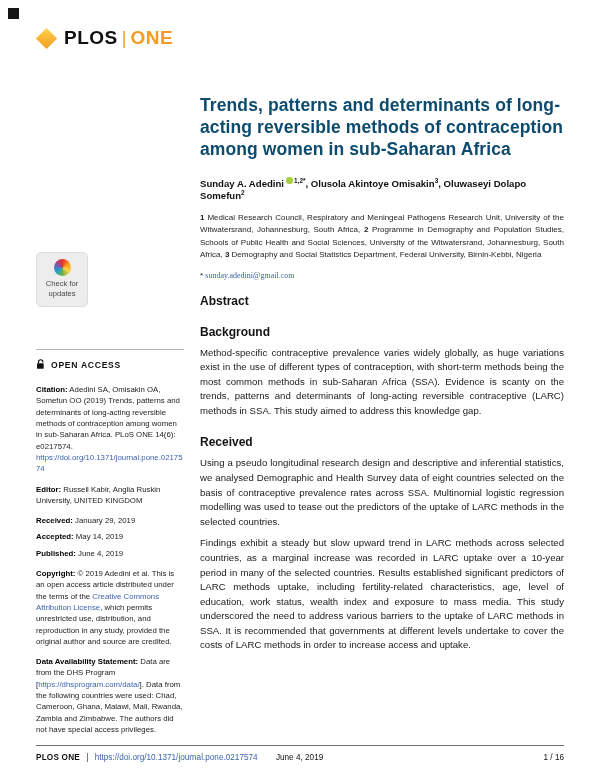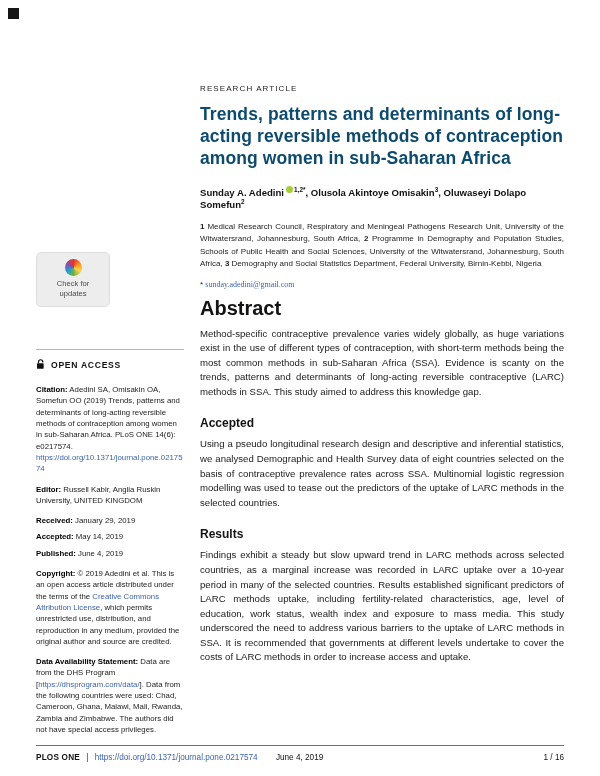--- a/index.html
+++ b/index.html
@@ -20,58 +20,64 @@
   .logo-plos{font-size:19px;font-weight:700;color:#101010;letter-spacing:.5px;}
   .logo-sep{font-size:18px;font-weight:400;color:var(--orange);margin:0 4px;}
   .logo-one{font-size:19px;font-weight:700;color:var(--orange);letter-spacing:.5px;}
 
   
   .content{position:absolute;top:84px;left:36px;right:36px;bottom:40px;display:flex;gap:16px;overflow:hidden;}
   .sidebar{width:148px;flex:none;padding-top:168px;font-size:7.8px;line-height:1.45;color:#222;}
   .main{flex:1;min-width:0;}
 
   
-  .check-badge{width:74px;background:#ededed;border:1px solid #dddddd;border-radius:5px;padding:6px 6px 7px;display:flex;flex-direction:column;align-items:center;gap:3px;margin-bottom:42px;cursor:pointer;}
+  .check-badge{width:52px;background:#ededed;border:1px solid #dddddd;border-radius:5px;padding:6px 6px 7px;display:flex;flex-direction:column;align-items:center;gap:3px;margin-bottom:42px;cursor:pointer;}
   .crossmark{width:17px;height:17px;border-radius:50%;background:conic-gradient(#e7332b,#f59a1f,#ffd24a,#6cb33f,#1f9cd8,#8e4ea1,#e7332b);}
   .badge-text{font-size:7.6px;color:#4a4a4a;text-align:center;line-height:1.3;}
   .badge-text span{display:block;}
   .open-access{display:flex;align-items:center;gap:5px;border-top:1px solid #b5b5b5;padding-top:9px;margin-bottom:13px;font-weight:700;font-size:8.6px;letter-spacing:.7px;color:#111;text-align:right;}
   .meta{margin-bottom:9px;text-align:left;word-break:break-word;}
   .meta b{color:#000;}
   .meta a{color:var(--link);text-decoration:none;cursor:pointer;}
   .meta.tight{margin-bottom:5px;}
 
   
   .kicker{font-size:8px;letter-spacing:1.1px;color:#222;font-weight:400;}
   .title{margin-top:10px;font-size:17.5px;line-height:1.27;color:#0c4a6e;font-weight:700;letter-spacing:.1px;}
   .authors{margin-top:16px;font-size:9.6px;font-weight:700;color:#101010;}
   .authors sup{font-size:6.4px;}
   .orcid{display:inline-block;width:7px;height:7px;border-radius:50%;background:#a6ce39;margin:0 1px 0 2px;vertical-align:3px;}
   .affiliations{margin-top:11px;font-size:8px;line-height:1.55;color:#1d1d1d;text-align:justify;}
   .affiliations b{font-weight:700;}
   .email-line{margin-top:9px;font-size:8px;color:#1d1d1d;}
   .email-line a{color:var(--link);text-decoration:none;cursor:pointer;font-family:Liberation Serif, serif;}
-  .h-abstract{margin-top:8px;font-size:20px;font-weight:700;color:#131313;}
+  .h-abstract{margin-top:14px;font-size:12px;font-weight:700;color:#131313;}
   .h-section{margin-top:17px;font-size:12px;font-weight:700;color:#131313;}
   .body-p{margin-top:7px;font-size:9.6px;line-height:1.52;text-align:justify;color:#1a1a1a;}
 
   
   .footer{position:absolute;left:36px;right:36px;bottom:14px;border-top:1.5px solid #6f6f6f;padding-top:7px;display:flex;justify-content:space-between;align-items:baseline;font-size:8.2px;color:#111;}
   .footer .brand{font-weight:700;letter-spacing:.2px;}
   .footer .sep{margin:0 4px;color:#333;}
   .footer a{color:var(--link);text-decoration:none;cursor:pointer;}
   .footer .date{margin-left:16px;color:#111;}
 </style>
 </head>
 <body>
 
 <div class="page">
 
   <div class="corner-mark"></div>
 
+  <header class="logo">
+    <span class="diamond"></span>
+    <span class="logo-plos">PLOS</span>
+    <span class="logo-sep">|</span>
+    <span class="logo-one">ONE</span>
+  </header>
 
   <div class="content">
 
     <aside class="sidebar">
 
       <div class="check-badge">
         <span class="crossmark"></span>
         <span class="badge-text">
           <span>Check for</span>
           <span>updates</span>
@@ -89,50 +95,49 @@
       <p class="meta"><b>Citation:</b><span> Adedini SA, Omisakin OA, Somefun OO (2019) Trends, patterns and determinants of long-acting reversible methods of contraception among women in sub-Saharan Africa. PLoS ONE 14(6): e0217574. </span><a>https://doi.org/10.1371/journal.pone.0217574</a></p>
 
       <p class="meta"><b>Editor:</b><span> Russell Kabir, Anglia Ruskin University, UNITED KINGDOM</span></p>
 
       <p class="meta tight"><b>Received:</b><span> January 29, 2019</span></p>
 
       <p class="meta tight"><b>Accepted:</b><span> May 14, 2019</span></p>
 
       <p class="meta"><b>Published:</b><span> June 4, 2019</span></p>
 
-      <p class="meta"><b>Copyright:</b><span> © 2019 Adedini et al. This is an open access article distributed under the terms of the </span><a>Creative Commons Attribution License</a><span>, which permits unrestricted use, distribution, and reproduction in any medium, provided the original author and source are credited.</span></p>
+      <p class="meta"><b>Copyright:</b><span> © 2019 Adedini et al. This is an open access article distributed under the terms of the </span><a>Creative Commons Attribution License</a><span>, which permits unrestricted use, distribution, and reproduction in any study, provided the original author and source are credited.</span></p>
 
       <p class="meta"><b>Data Availability Statement:</b><span> Data are from the DHS Program [</span><a>https://dhsprogram.com/data/</a><span>]. Data from the following countries were used: Chad, Cameroon, Ghana, Malawi, Mali, Rwanda, Zambia and Zimbabwe. The authors did not have special access privileges.</span></p>
 
     </aside>
 
     <main class="main">
 
-      <div class="kicker">RESEARCH ARTICLE</div>
 
       <h1 class="title">Trends, patterns and determinants of long-acting reversible methods of contraception among women in sub-Saharan Africa</h1>
 
       <p class="authors">
         <span><span>Sunday A. Adedini</span><span class="orcid"></span><sup>1,2*</sup><span>, </span></span>
         <span><span>Olusola Akintoye Omisakin</span><sup>3</sup><span>, </span></span>
         <span><span>Oluwaseyi Dolapo Somefun</span><sup>2</sup></span>
       </p>
 
       <p class="affiliations"><b>1</b><span> Medical Research Council, Respiratory and Meningeal Pathogens Research Unit, University of the Witwatersrand, Johannesburg, South Africa, </span><b>2</b><span> Programme in Demography and Population Studies, Schools of Public Health and Social Sciences, University of the Witwatersrand, Johannesburg, South Africa, </span><b>3</b><span> Demography and Social Statistics Department, Federal University, Birnin-Kebbi, Nigeria</span></p>
 
       <p class="email-line"><span>*</span> <a>sunday.adedini@gmail.com</a></p>
 
       <h2 class="h-abstract">Abstract</h2>
 
+      <h3 class="h-section">Background</h3>
       <p class="body-p">Method-specific contraceptive prevalence varies widely globally, as huge variations exist in the use of different types of contraception, with short-term methods being the most common methods in sub-Saharan Africa (SSA). Evidence is scanty on the trends, patterns and determinants of long-acting reversible contraceptive (LARC) methods in SSA. This study aimed to address this knowledge gap.</p>
 
-      <h3 class="h-section">Accepted</h3>
+      <h3 class="h-section">Received</h3>
       <p class="body-p">Using a pseudo longitudinal research design and descriptive and inferential statistics, we analysed Demographic and Health Survey data of eight countries selected on the basis of contraceptive prevalence rates across SSA. Multinomial logistic regression modelling was used to tease out the predictors of the uptake of LARC methods in the selected countries.</p>
 
-      <h3 class="h-section">Results</h3>
       <p class="body-p">Findings exhibit a steady but slow upward trend in LARC methods across selected countries, as a marginal increase was recorded in LARC uptake over a 10-year period in many of the selected countries. Results established significant predictors of LARC methods uptake, including fertility-related characteristics, age, level of education, work status, wealth index and exposure to mass media. This study underscored the need to address various barriers to the uptake of LARC methods in SSA. It is recommended that governments at different levels undertake to cover the costs of LARC methods in order to increase access and uptake.</p>
 
     </main>
 
   </div>
 
   <footer class="footer">
     <div class="footer-left">
       <span class="brand">PLOS ONE</span>
       <span class="sep">|</span>

